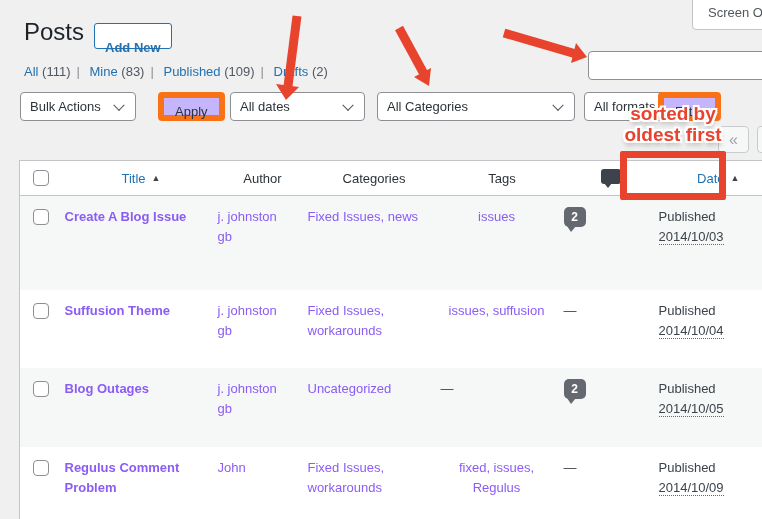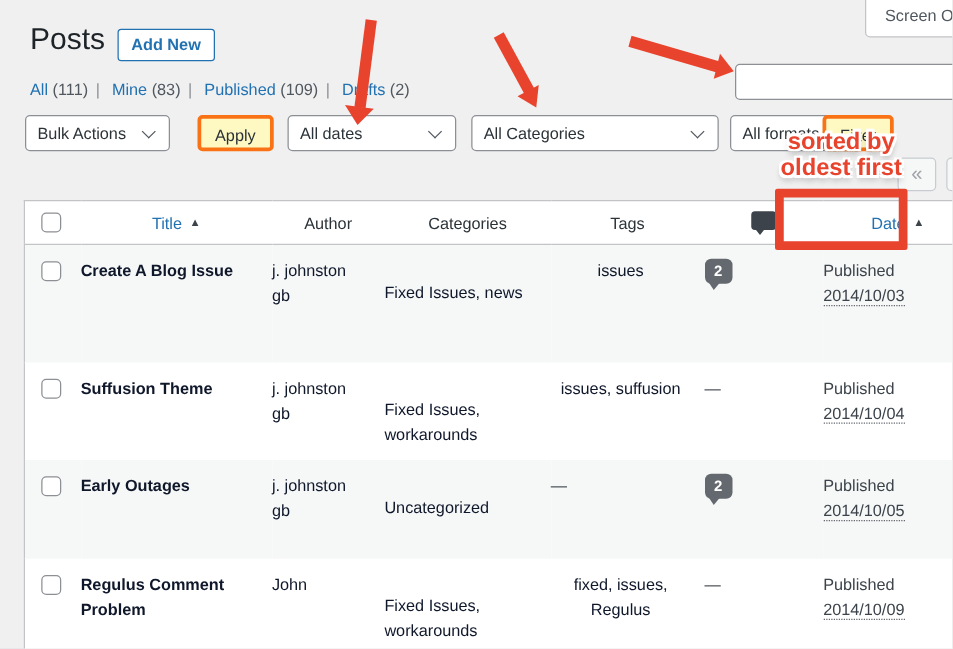--- a/index.html
+++ b/index.html
@@ -11,21 +11,21 @@
   }
   
   .screen-options-tab {
     position:absolute; left:692px; top:-8px; width:90px; height:38px;
     background:#fff; border:1px solid #c3c4c7; border-radius:0 0 4px 4px;
     color:#50575e; padding:12px 0 0 15px; font-size:13px; white-space:nowrap;
   }
   .page-title { position:absolute; left:24px; top:18px; font-size:24px; font-weight:500; color:#1d2327; }
   .add-new-btn {
     position:absolute; left:94px; top:23px; height:26px; line-height:24px;
-    padding:0 10px; background:#fff; border:1px solid #2271b1; border-radius:3px;
+    padding:12px 10px; background:#fff; border:1px solid #2271b1; border-radius:3px;
     color:#2271b1; font-weight:600; font-size:13px; cursor:pointer;
   }
   .views { position:absolute; left:24px; top:64px; font-size:13px; color:#50575e; white-space:nowrap; }
   .views a { color:#2271b1; text-decoration:none; cursor:pointer; }
   .views .count { color:#50575e; }
   .views .sep { color:#8c8f94; margin:0 6px; }
   .search-input {
     position:absolute; left:588px; top:51px; width:182px; height:29px;
     background:#fff; border:1px solid #8c8f94; border-radius:4px; padding:0 8px;
     font-size:13px; color:#2c3338; outline:none;
@@ -36,21 +36,21 @@
     background:#fff; border:1px solid #8c8f94; border-radius:4px;
     padding:0 26px 0 9px; color:#2c3338; cursor:pointer; white-space:nowrap; overflow:hidden;
   }
   .select::after {
     content:""; position:absolute; right:12px; top:50%; width:7px; height:7px;
     border-right:1.7px solid #50575e; border-bottom:1.7px solid #50575e;
     transform:translateY(-72%) rotate(45deg);
   }
   .btn {
     position:absolute; top:92px; height:29px; line-height:27px; padding:0 11px;
-    background:#fef9c3; border:3px solid #f97316; border-radius:4px;
+    background:#c4b5fd; border:6px solid #f97316; border-radius:4px;
     color:#2c3338; cursor:pointer; font-size:13px;
   }
   #bulk-actions { left:20px; width:116px; }
   #apply-btn    { left:158px; }
   #all-dates    { left:230px; width:135px; }
   #all-categories { left:377px; width:198px; }
   #all-formats  { left:584px; width:106px; }
   #filter-btn   { left:658px; }
   
   .page-btn {
@@ -68,26 +68,26 @@
   table.posts th {
     height:35px; text-align:center; font-weight:400; font-size:13px; color:#2c3338;
     border-bottom:1px solid #c3c4c7; vertical-align:middle; padding:0;
   }
   table.posts td { vertical-align:top; padding:11px 8px 0 0; font-size:13px; line-height:20px; }
   tbody tr:nth-child(odd)  { background:#f6f7f7; }
   tbody tr:nth-child(1) { height:94px; }
   tbody tr:nth-child(2) { height:78px; }
   tbody tr:nth-child(3) { height:79px; }
   tbody tr:nth-child(4) { height:76px; }
-  .blue { color:#0f172a; text-decoration:none; cursor:pointer; }
+  .blue { color:#8b5cf6; text-decoration:none; cursor:pointer; }
   .sort-link { color:#2271b1; cursor:pointer; }
   .sort-arrow { color:#3c434a; font-size:9px; margin-left:6px; vertical-align:2px; }
   .post-title { font-weight:700; display:inline-block; width:126px; line-height:20px; }
   .author-links { display:inline-block; width:70px; }
-  .cat-links { display:inline-block; width:118px;margin-top:17px; }
+  .cat-links { display:inline-block; width:118px; }
   .tag-links { display:inline-block; width:112px;text-align:center; }
   .dash { color:#3c434a; }
   .checkbox {
     width:16px; height:16px; background:#fff; border:1px solid #8c8f94;
     border-radius:4px; margin-left:13px; cursor:pointer;
   }
   td .checkbox { margin-top:2px; }
   .bubble-icon { position:relative; display:inline-block; width:20px; height:15px; background:#3c434a; border-radius:3px; }
   .bubble-icon::after { content:""; position:absolute; left:3px; bottom:-4px;
     border-left:4px solid transparent; border-right:4px solid transparent; border-top:5px solid #3c434a; }
@@ -191,21 +191,21 @@
         <td><span class="blue cat-links">Fixed Issues, workarounds</span></td>
         <td><span class="blue tag-links">issues, suffusion</span></td>
         <td><span class="dash">—</span></td>
         <td><span class="date-status">Published</span><br>
             <span class="date-value">2014/10/04</span></td>
       </tr>
       <tr>
         <td>
             <div class="checkbox"></div>
           </td>
-        <td><a class="blue post-title">Early Outages</a></td>
+        <td><a class="blue post-title">Blog Outages</a></td>
         <td><a class="blue author-links">j. johnston gb</a></td>
         <td><span class="blue cat-links">Uncategorized</span></td>
         <td><span class="dash">—</span></td>
         <td><span class="comment-badge">2</span></td>
         <td><span class="date-status">Published</span><br>
             <span class="date-value">2014/10/05</span></td>
       </tr>
       <tr>
         <td>
             <div class="checkbox"></div>

